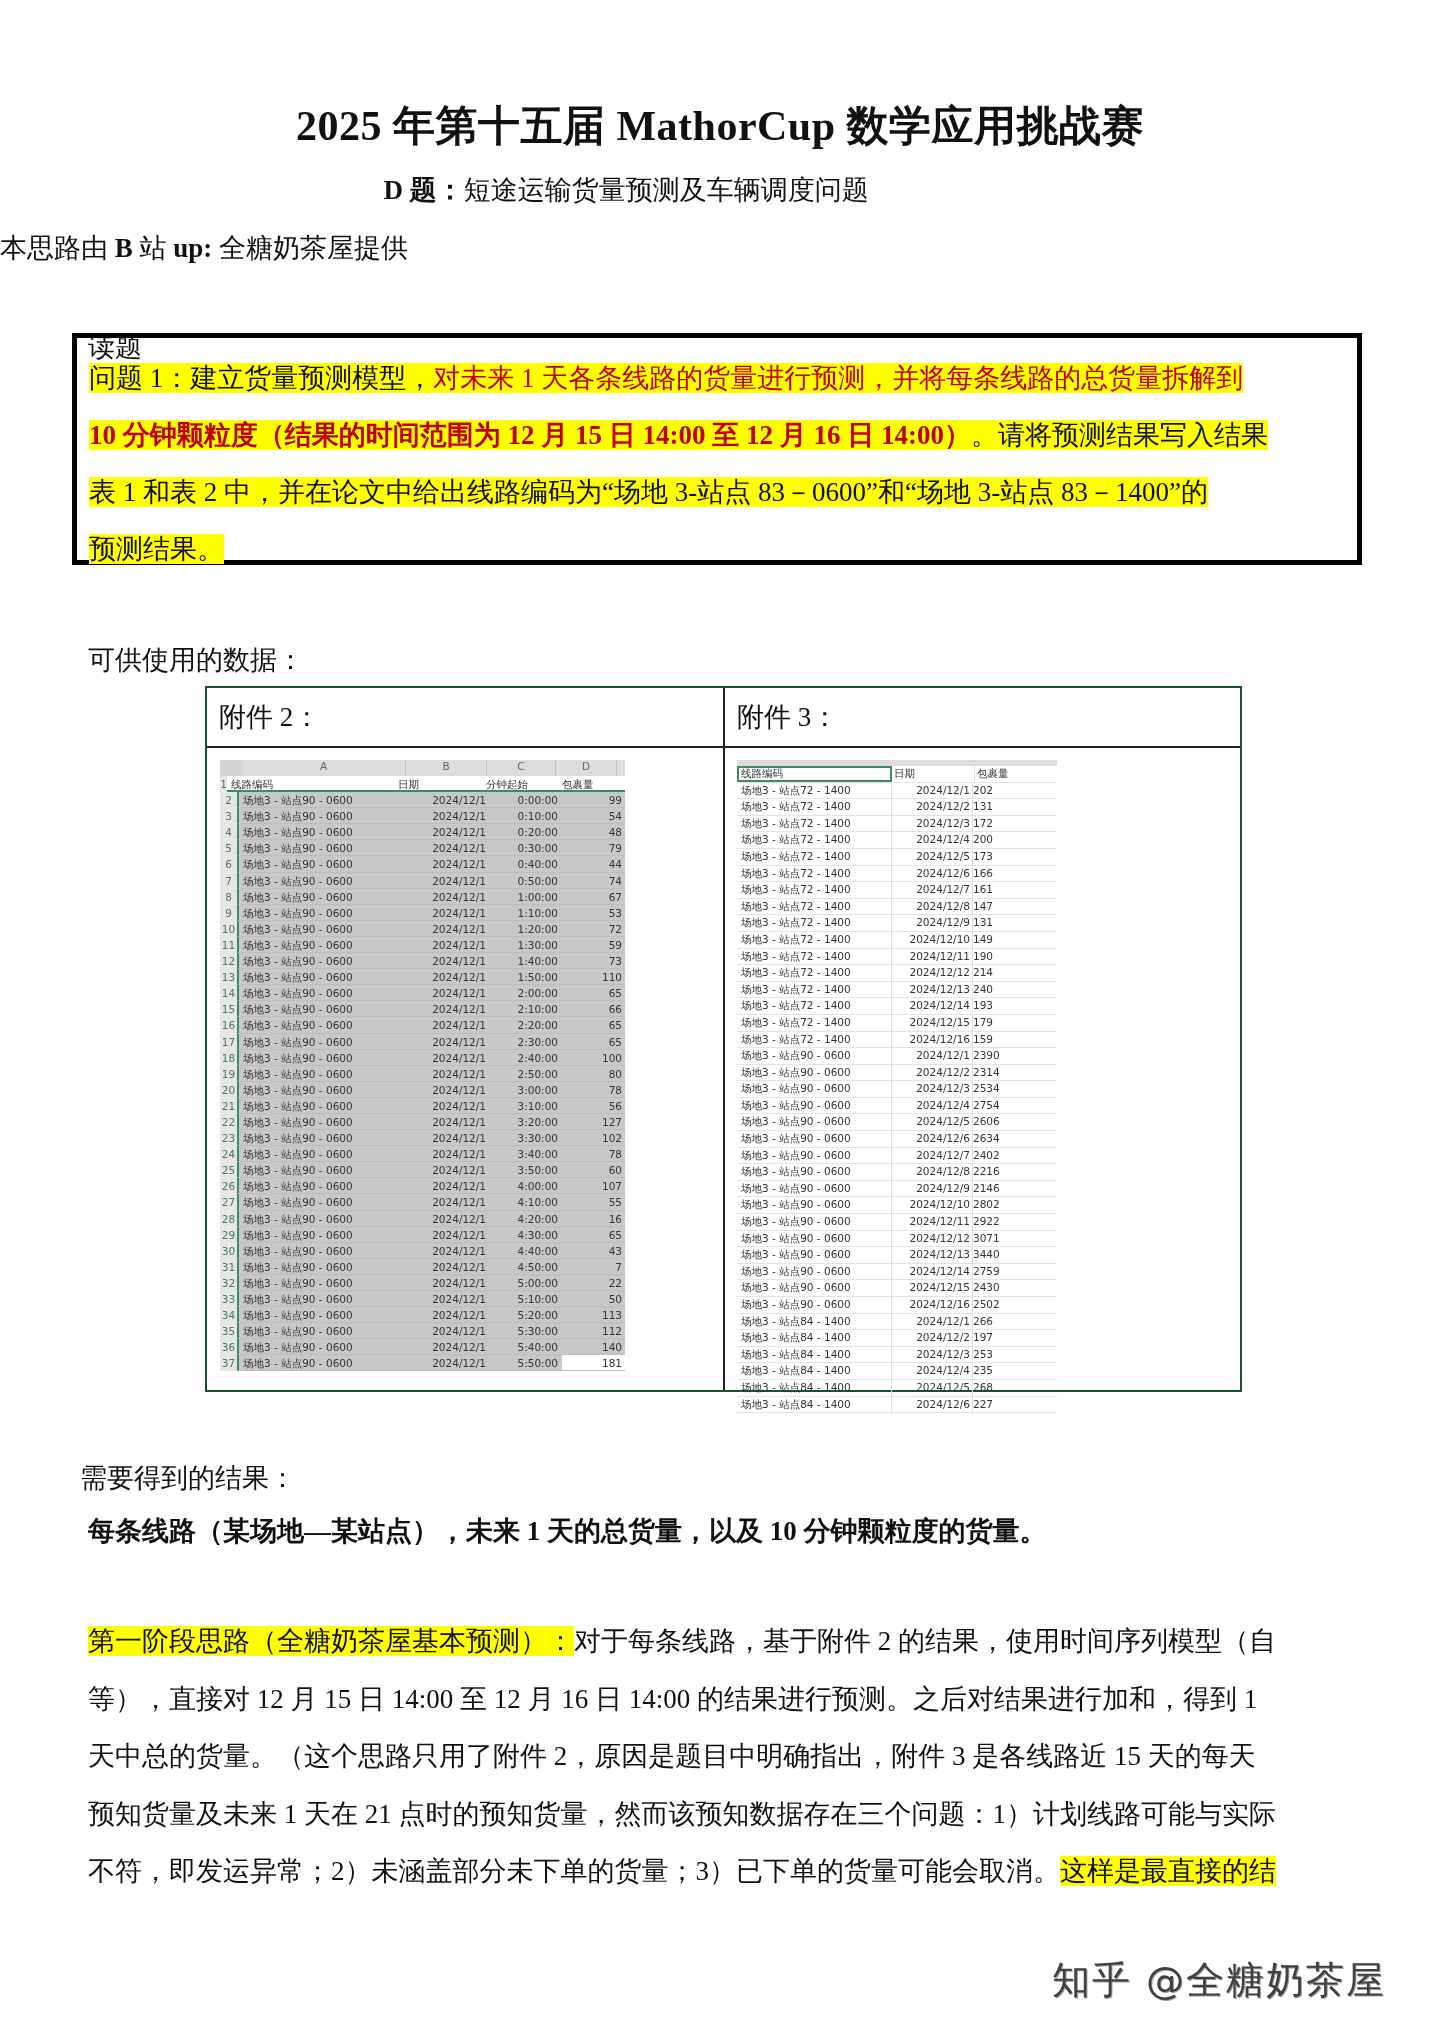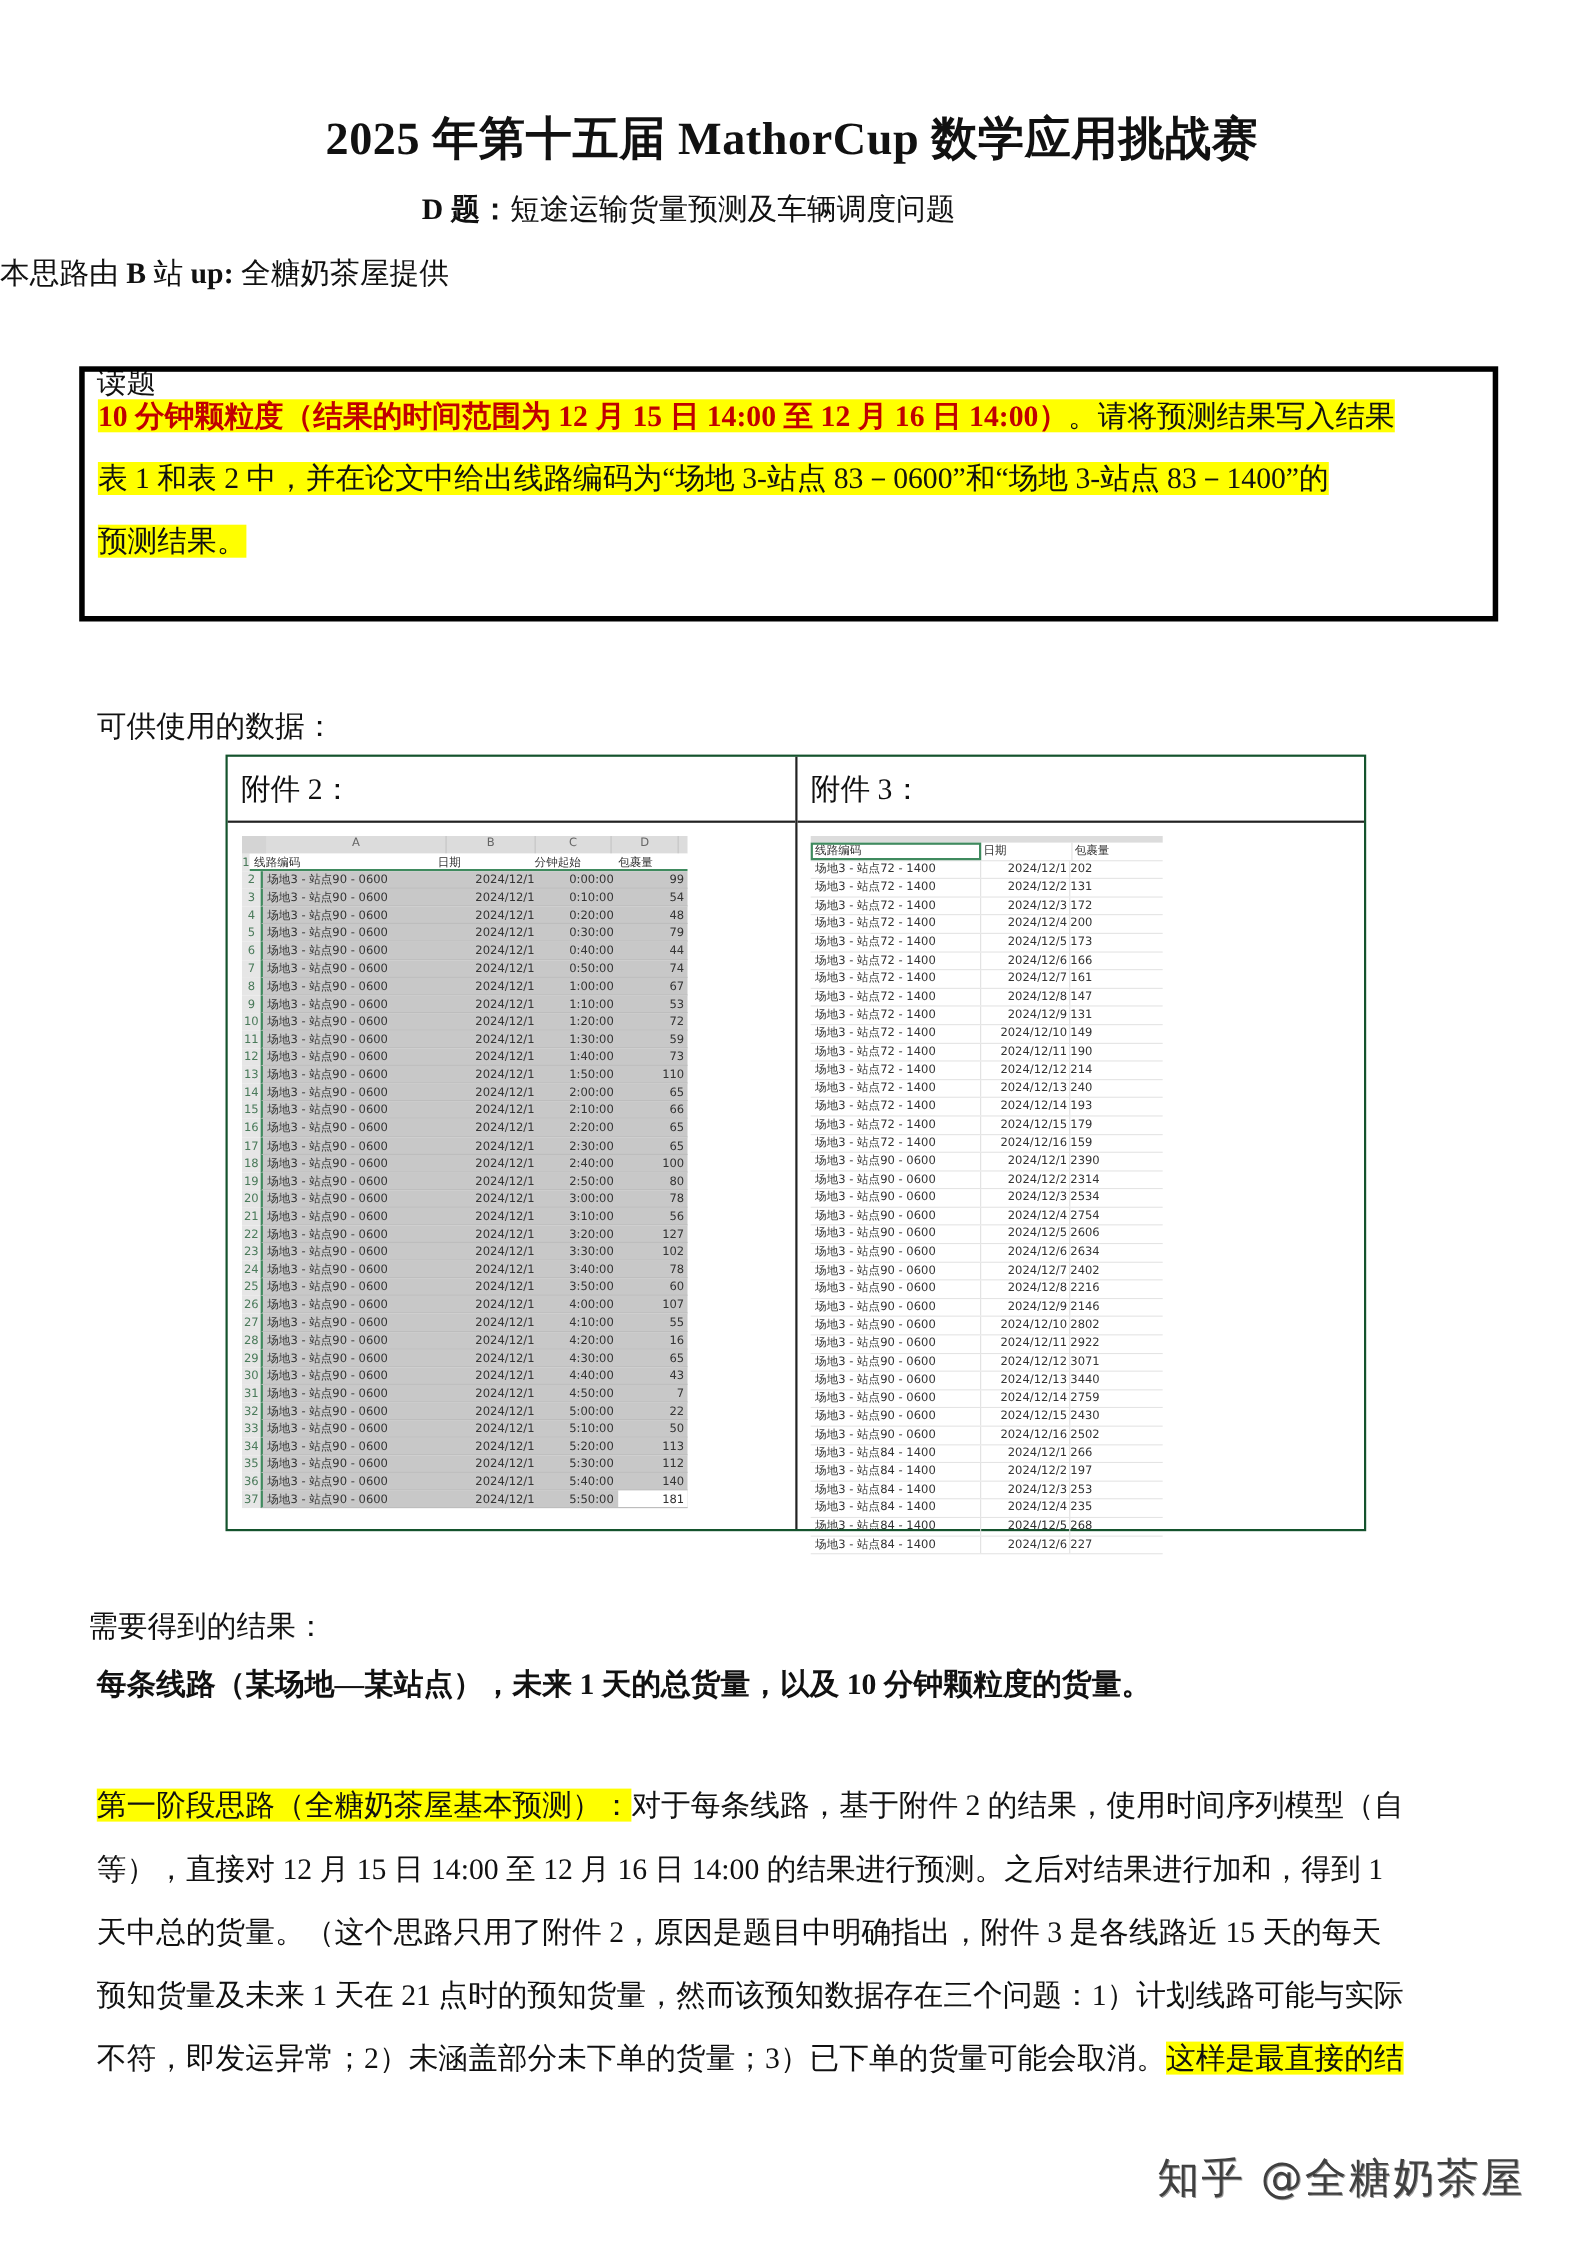--- a/index.html
+++ b/index.html
@@ -57,20 +57,21 @@
 </head>
 <body>
 
 <div class="title">2025 年第十五届 MathorCup 数学应用挑战赛</div>
 <div class="subtitle"><span class="b">D 题：</span><span>短途运输货量预测及车辆调度问题</span></div>
 <div class="credit"><span>本思路由 </span><span class="b">B</span><span> 站 </span><span class="b">up:</span><span> 全糖奶茶屋提供</span></div>
 
 <div class="read-label">读题</div>
 
 <div class="qbox">
+  <div class="qline"><span class="hl"><span>问题 1：建立货量预测模型，</span><span class="red">对未来 1 天各条线路的货量进行预测，并将每条线路的总货量拆解到</span></span></div>
   <div class="qline"><span class="hl"><span class="red b">10 分钟颗粒度（结果的时间范围为 12 月 15 日 14:00 至 12 月 16 日 14:00）</span><span>。请将预测结果写入结果</span></span></div>
   <div class="qline"><span class="hl">表 1 和表 2 中，并在论文中给出线路编码为“场地 3-站点 83－0600”和“场地 3-站点 83－1400”的</span></div>
   <div class="qline"><span class="hl">预测结果。</span></div>
 </div>
 
 <div class="data-label">可供使用的数据：</div>
 
 <div class="att-table">
   <div class="att-col left">
     <div class="att-head">附件 2：</div>

